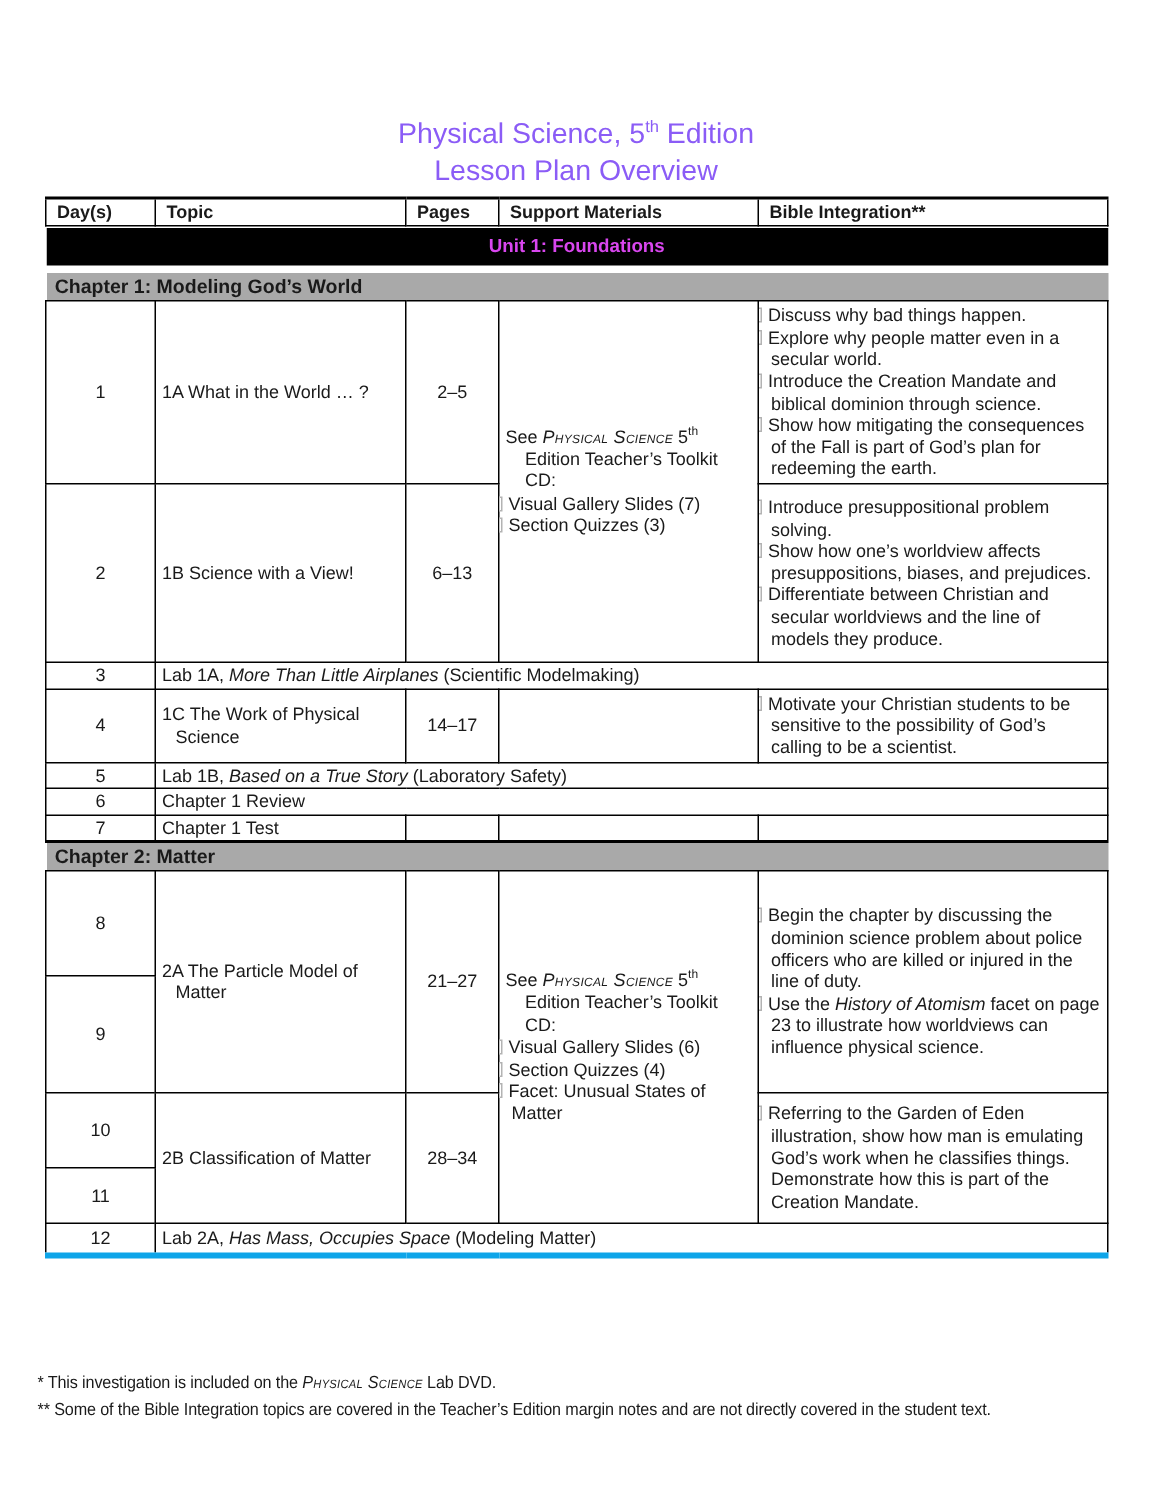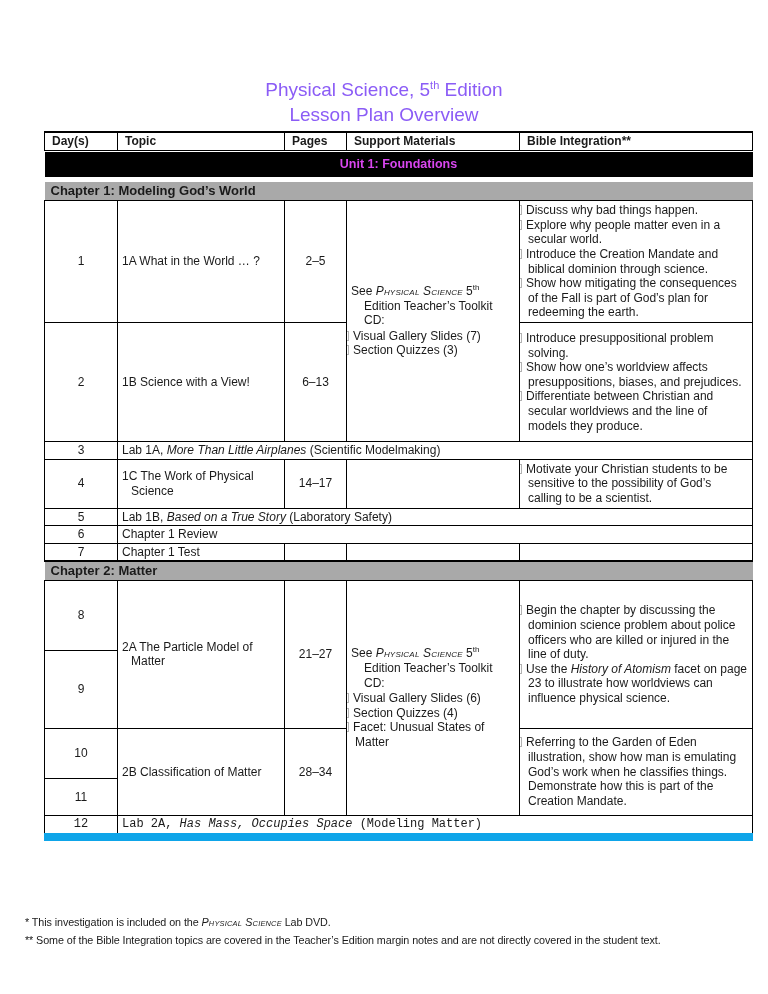--- a/index.html
+++ b/index.html
@@ -15,21 +15,21 @@
 
   
   .doc-title {
     position: absolute; top: 77px; left: 0; width: 100%;
     text-align: center; font-size: 19px; line-height: 25px; color: #8b5cf6;
   }
   .doc-title sup { font-size: 11px; vertical-align: super; line-height: 0; }
 
   
   table.lesson {
-    position: absolute; top: 131px; left: 44px; width: 708px;
+    position: absolute; top: 131px; left: 30px; width: 708px;
     border-collapse: collapse; table-layout: fixed;
     font-size: 12px; line-height: 14.6px; color: #1a1a1a;
   }
   table.lesson th, table.lesson td {
     border: 1px solid #000;
     padding: 1px 4px;
     vertical-align: middle;
     overflow: hidden;
   }
   table.lesson th {
@@ -56,21 +56,21 @@
 
   
   td.day { text-align: center; padding: 1px 2px; }
   td.pages { text-align: center; padding: 1px 2px; }
   td.topic { padding: 2px 4px 2px 10px; }
   td.topic .hang, td.lab-span .hang { padding-left: 9px; text-indent: -9px; }
   td.lab-span { padding: 1px 4px 1px 10px; }
   td.vtop { vertical-align: top; padding-top: 2px; }
   td.support { padding: 2px 4px 2px 6px; }
   td.bible { padding: 2px 4px 2px 5px; }
-  tr.last-row td { border-bottom: 8px solid #0ea5e9; font-family: Liberation Mono, monospace; }
+  tr.last-row td { border-bottom: 4px solid #0ea5e9; }
 
   .see { padding-left: 13px; text-indent: -13px; margin-bottom: 1px; }
   .bullet { padding-left: 4px; text-indent: -12px; }
   .cb {
     display: inline-block; width: 6px; height: 10px;
     border: 1px solid #b3b3b3; background: #fff;
     margin-right: 4px; vertical-align: -1px;
   }
   .sc { font-variant: small-caps; font-style: italic; letter-spacing: 0.2px; }
   .it { font-style: italic; }

